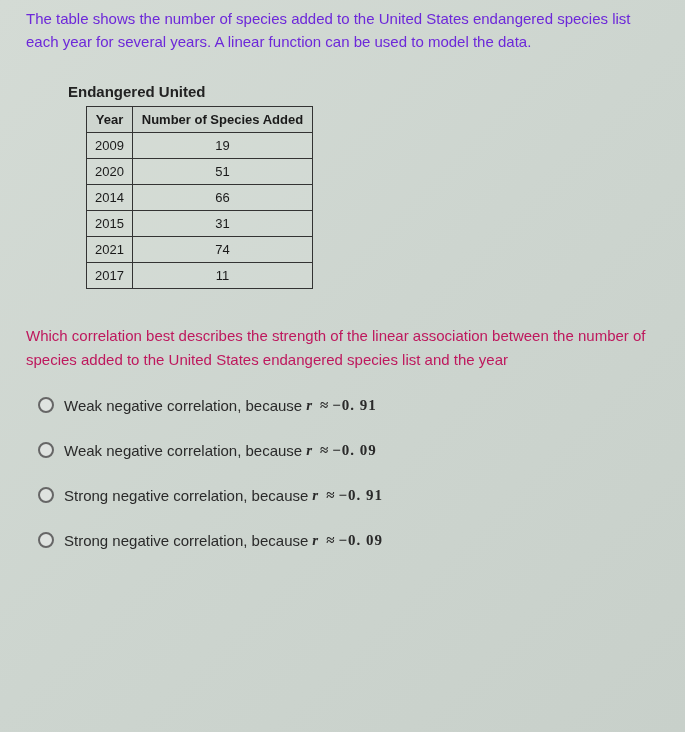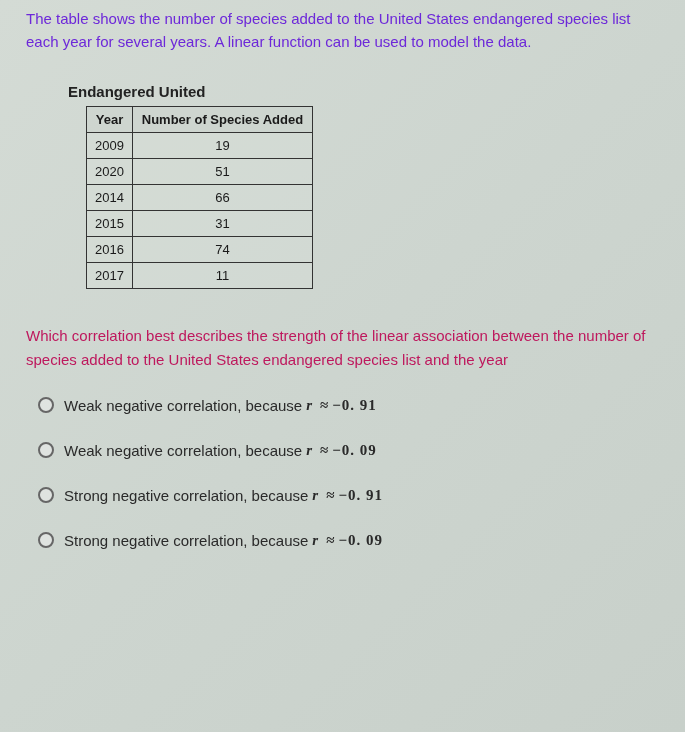--- a/index.html
+++ b/index.html
@@ -123,21 +123,21 @@
       </tr>
       <tr>
         <td>2014</td>
         <td>66</td>
       </tr>
       <tr>
         <td>2015</td>
         <td>31</td>
       </tr>
       <tr>
-        <td>2016</td>
+        <td>2021</td>
         <td>74</td>
       </tr>
       <tr>
         <td>2017</td>
         <td>11</td>
       </tr>
     </tbody>
   </table>
 </div>
 

